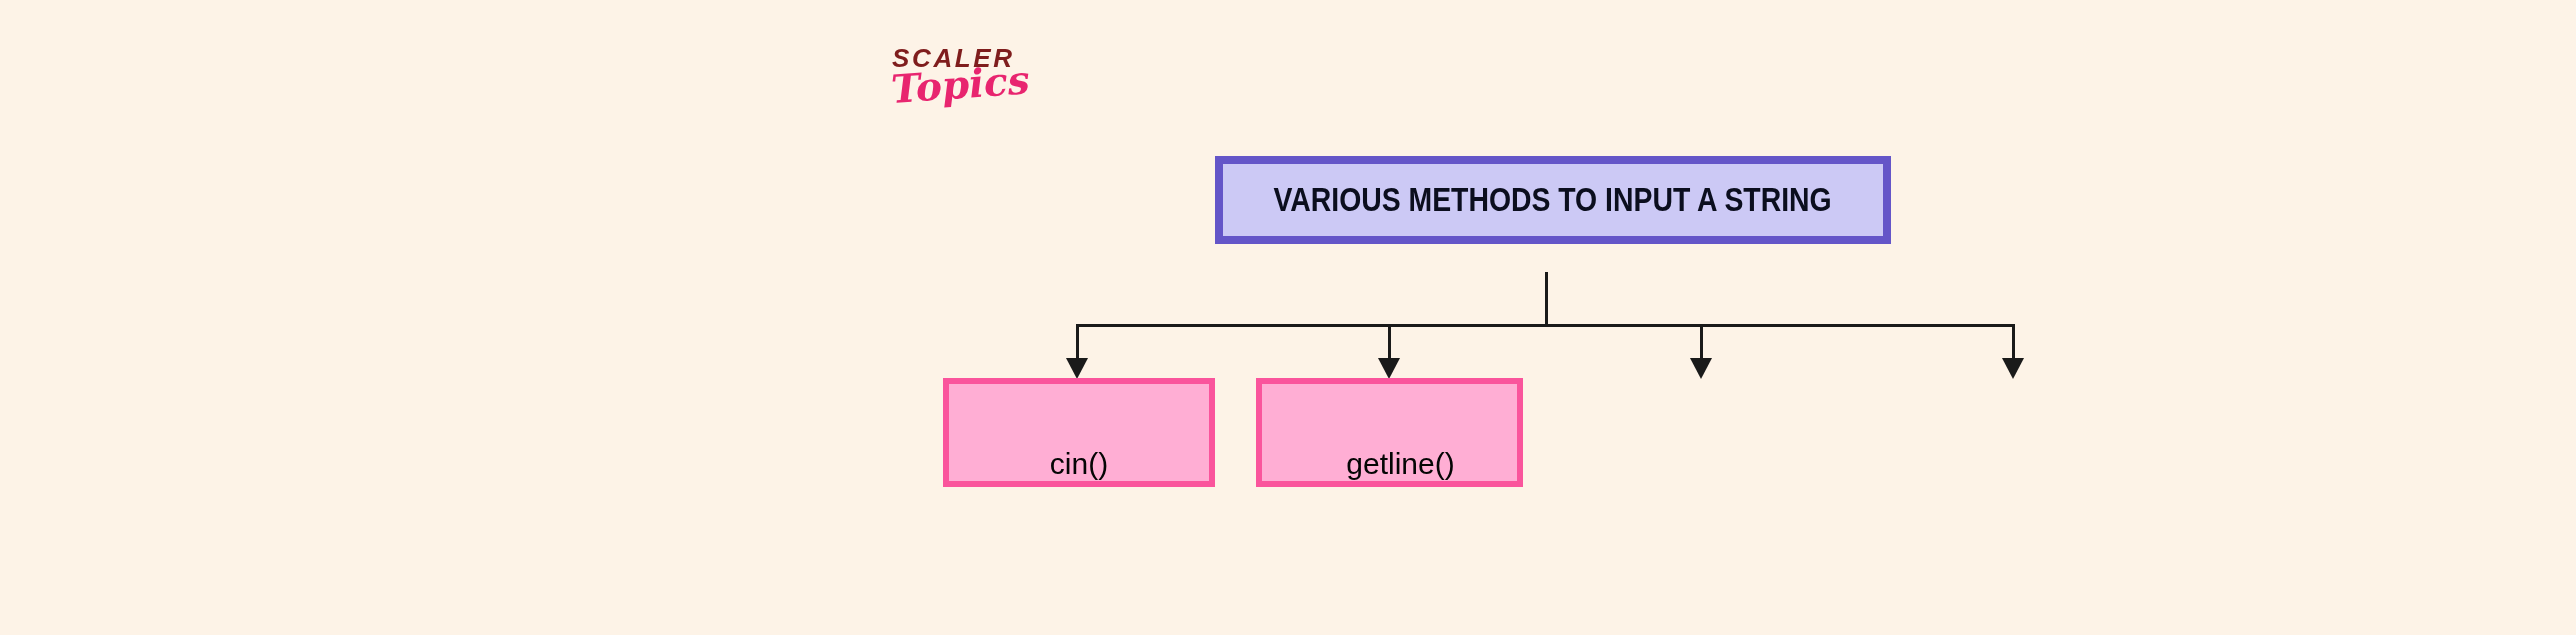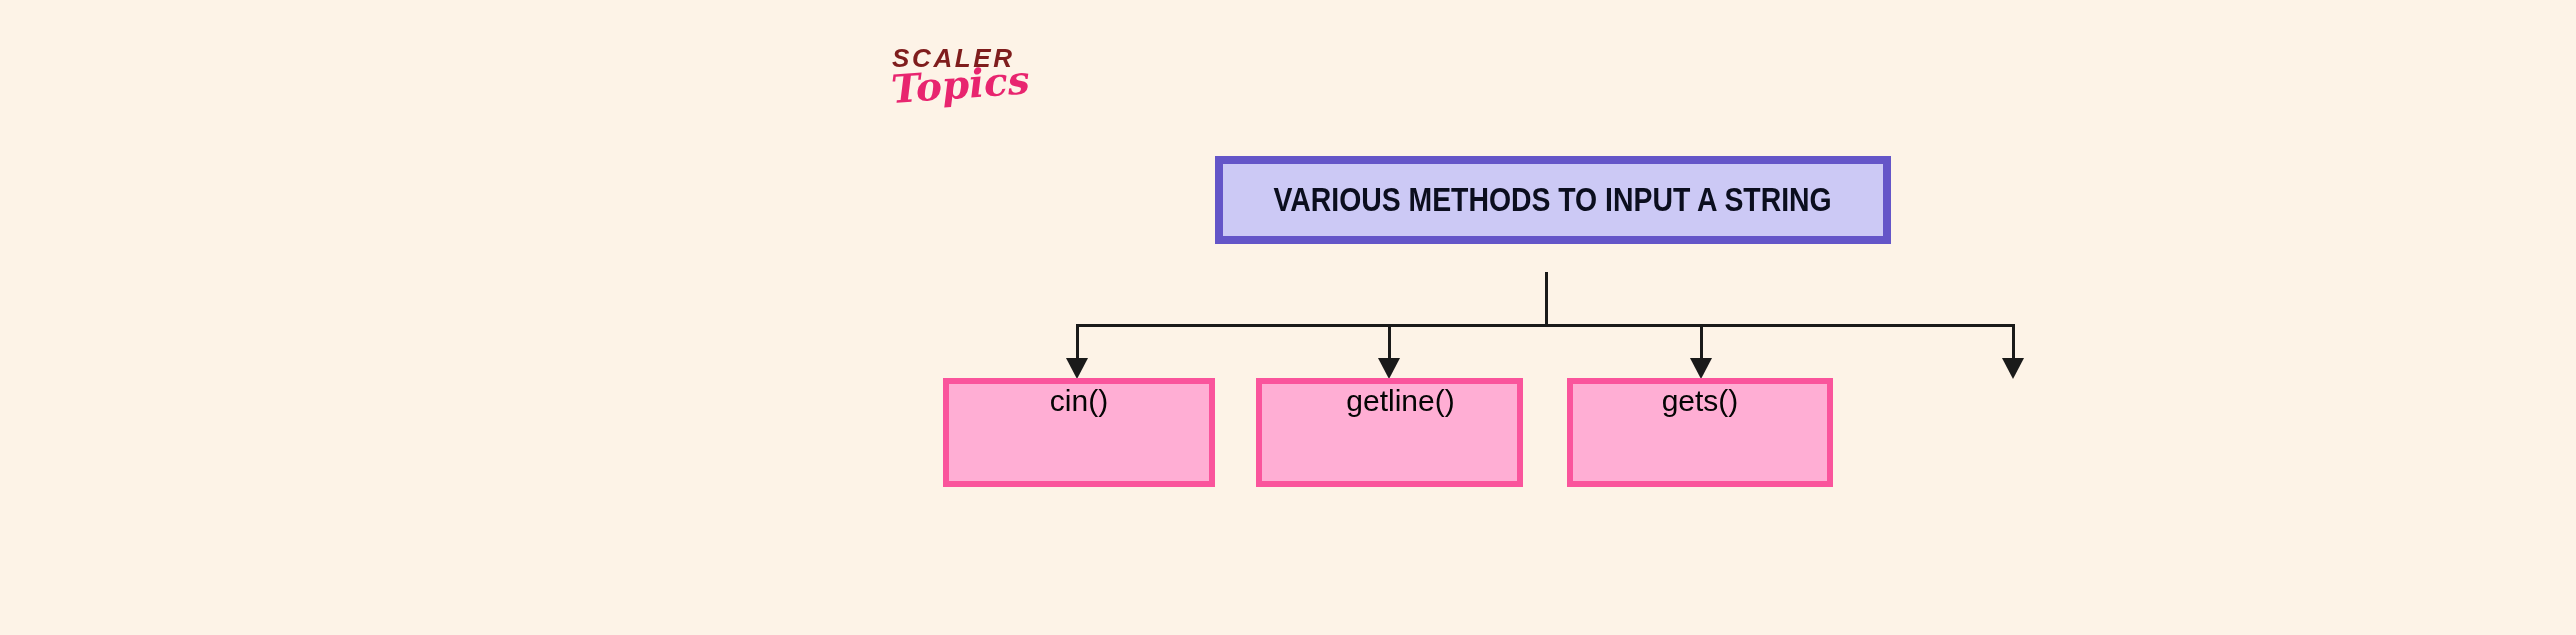--- a/index.html
+++ b/index.html
@@ -102,21 +102,21 @@
 
   
   .method-node {
     position: absolute;
     top: 378px;
     height: 109px;
     background: #FFAED4;
     border: 6.7px solid #FA549C;
     box-sizing: border-box;
     display: flex;
-    align-items: flex-start;
+    align-items: flex-end;
     justify-content: center;
   }
   .method-label {
     font-family: "Liberation Sans", sans-serif;
     font-weight: 400;
     font-size: 30px;
     color: #050505;
     white-space: nowrap;
   }
   #node-cin      { left: 943px; width: 272px; }
@@ -155,19 +155,16 @@
   <div class="arrow-head" style="left:2002px; top:358px;"></div>
 
   <div id="node-cin" class="method-node">
     <span class="method-label">cin()</span>
   </div>
 
   <div id="node-getline" class="method-node">
     <span class="method-label">getline()</span>
   </div>
 
-  <div id="node-gets" class="method-node">
-    <span class="method-label">gets()</span>
-  </div>
 
 
 </div>
 
 
 </body></html>

